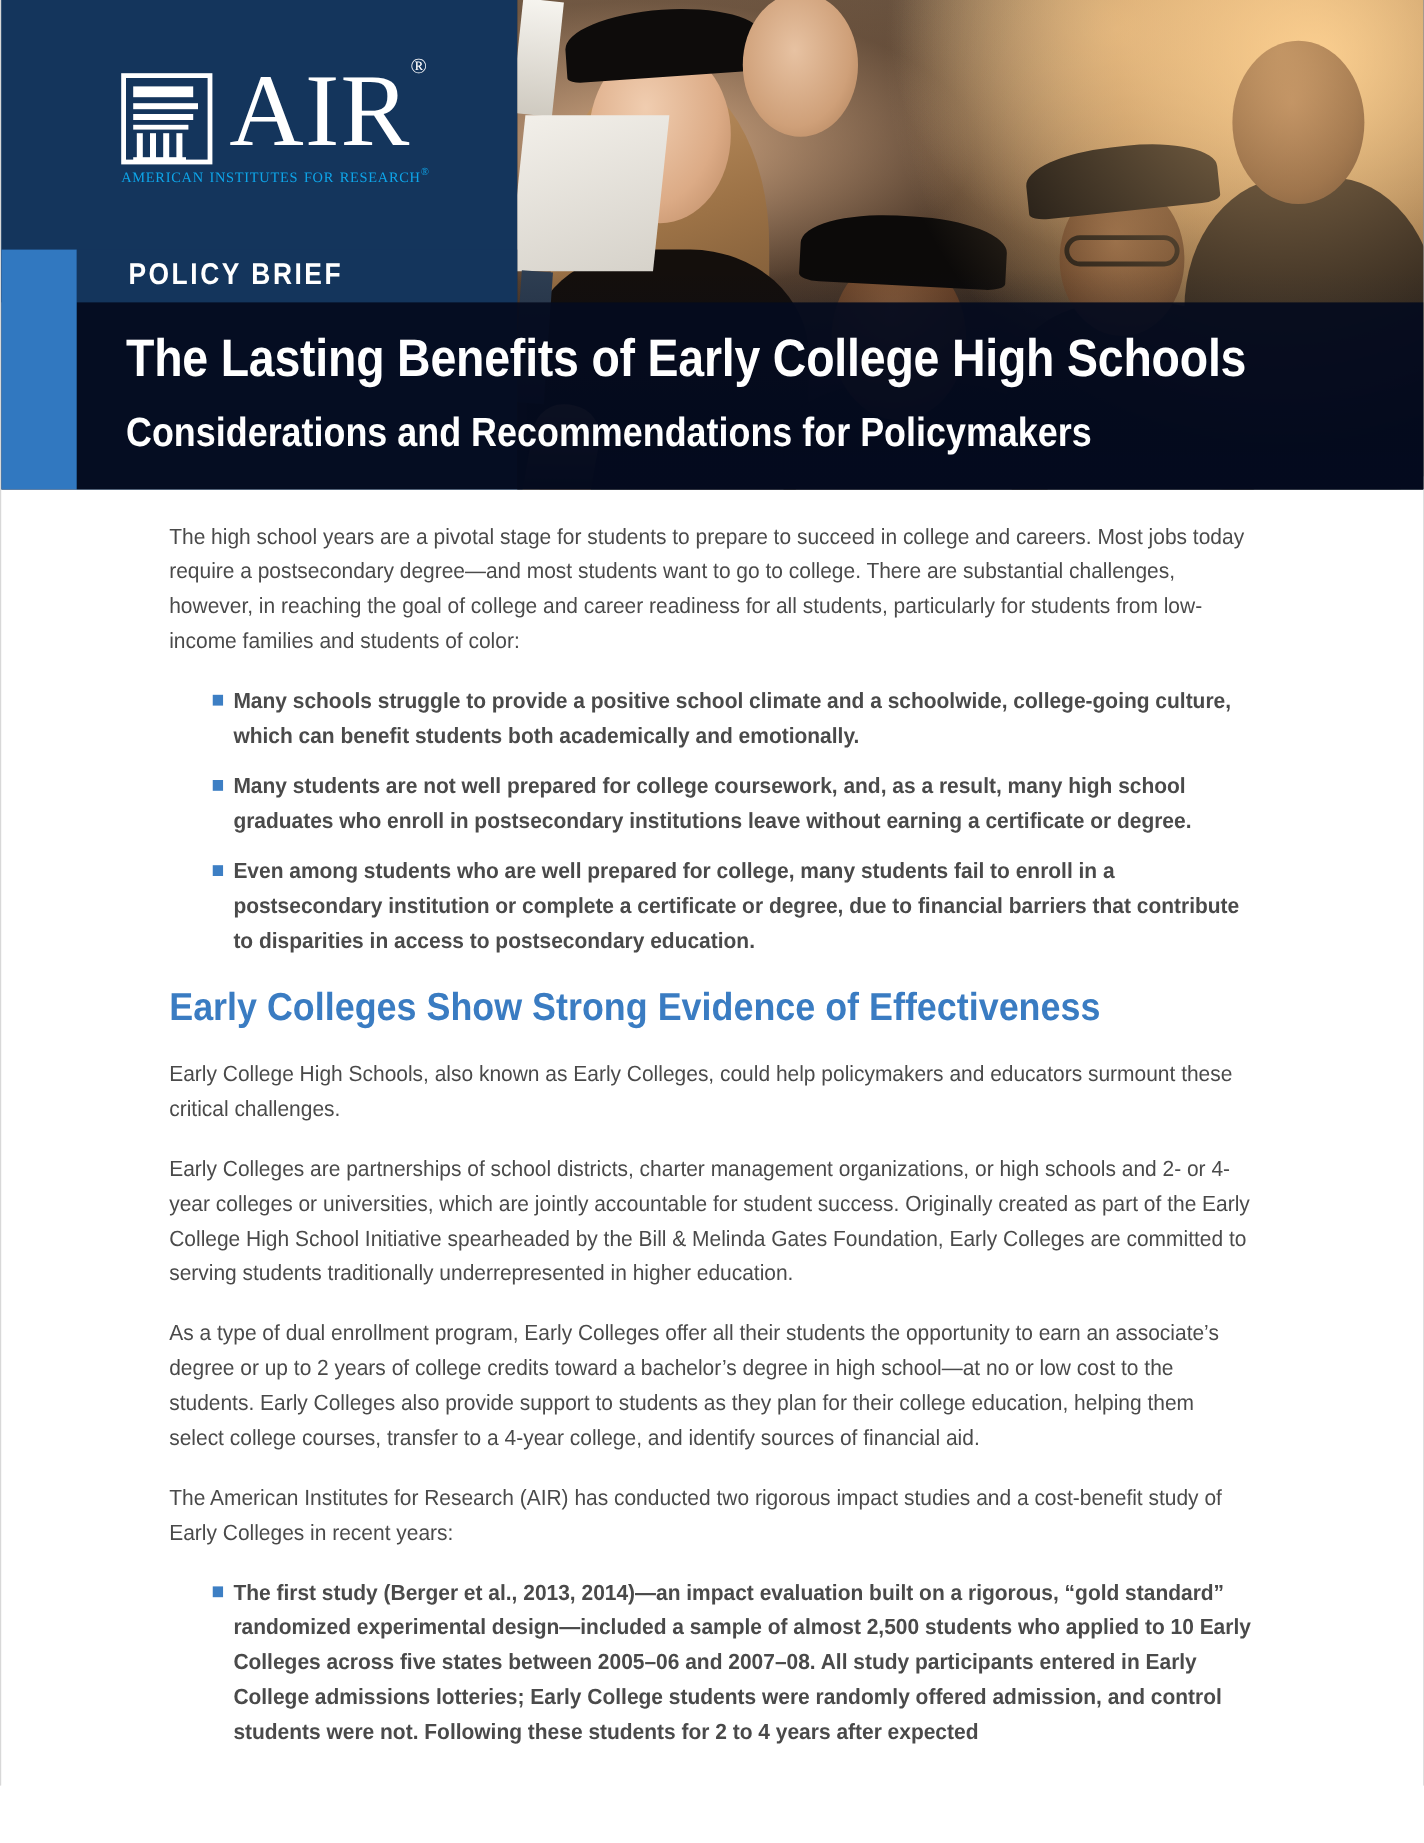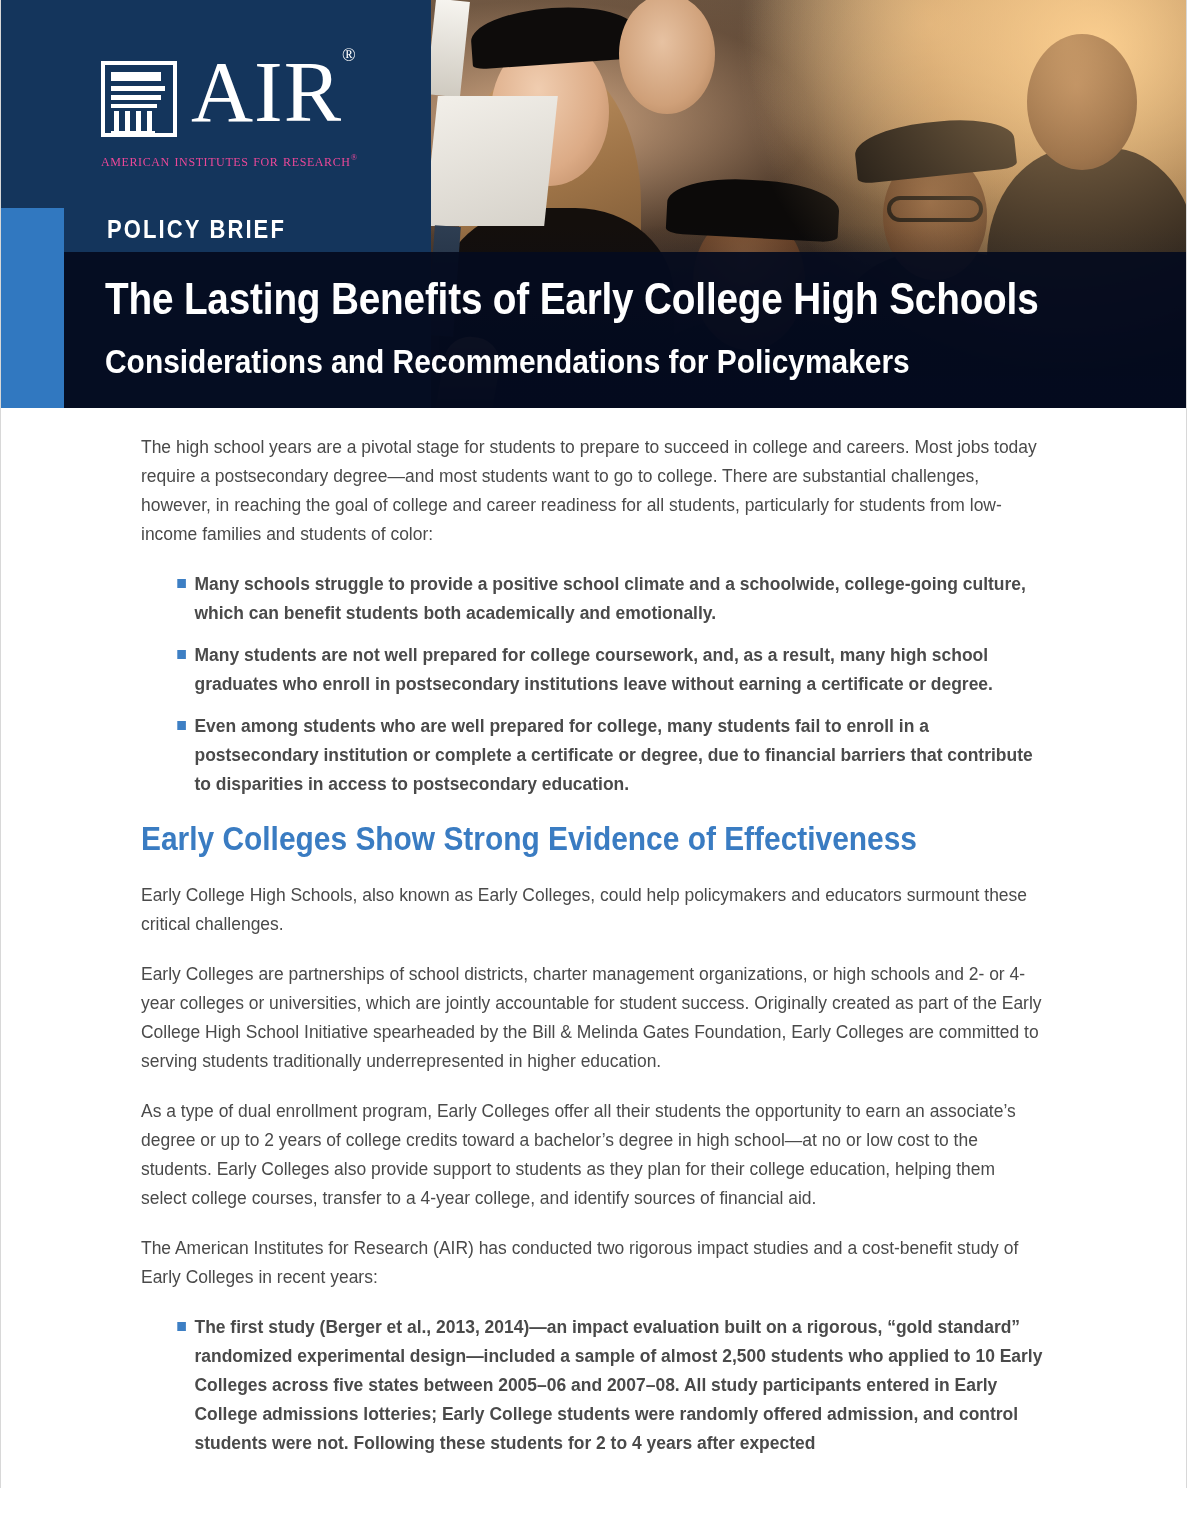--- a/index.html
+++ b/index.html
@@ -123,25 +123,25 @@
     color:#ffffff;
     font-family:"Liberation Serif", serif;
     font-size:86px; line-height:0.82;
     letter-spacing:1px;
     margin-left:14px;
     position:relative;
     font-weight:400;
   }
   .logo-air sup { font-size:18px; vertical-align:super; top:-30px; position:relative; }
   .logo-sub {
-    color:#ec4899;
+    color:#0ea5e9;
     font-family:"Liberation Serif", serif;
     font-size:16.5px;
     letter-spacing:0.6px;
-    margin-top:14px;
+    margin-top:0;
     white-space:nowrap;
   }
   .logo-sub sup { font-size:9px; vertical-align:super; }
 
   
   .accent-bar {
     position:absolute; left:0; top:208px;
     width:63px; height:200px;
     background:#3178c0;
   }

